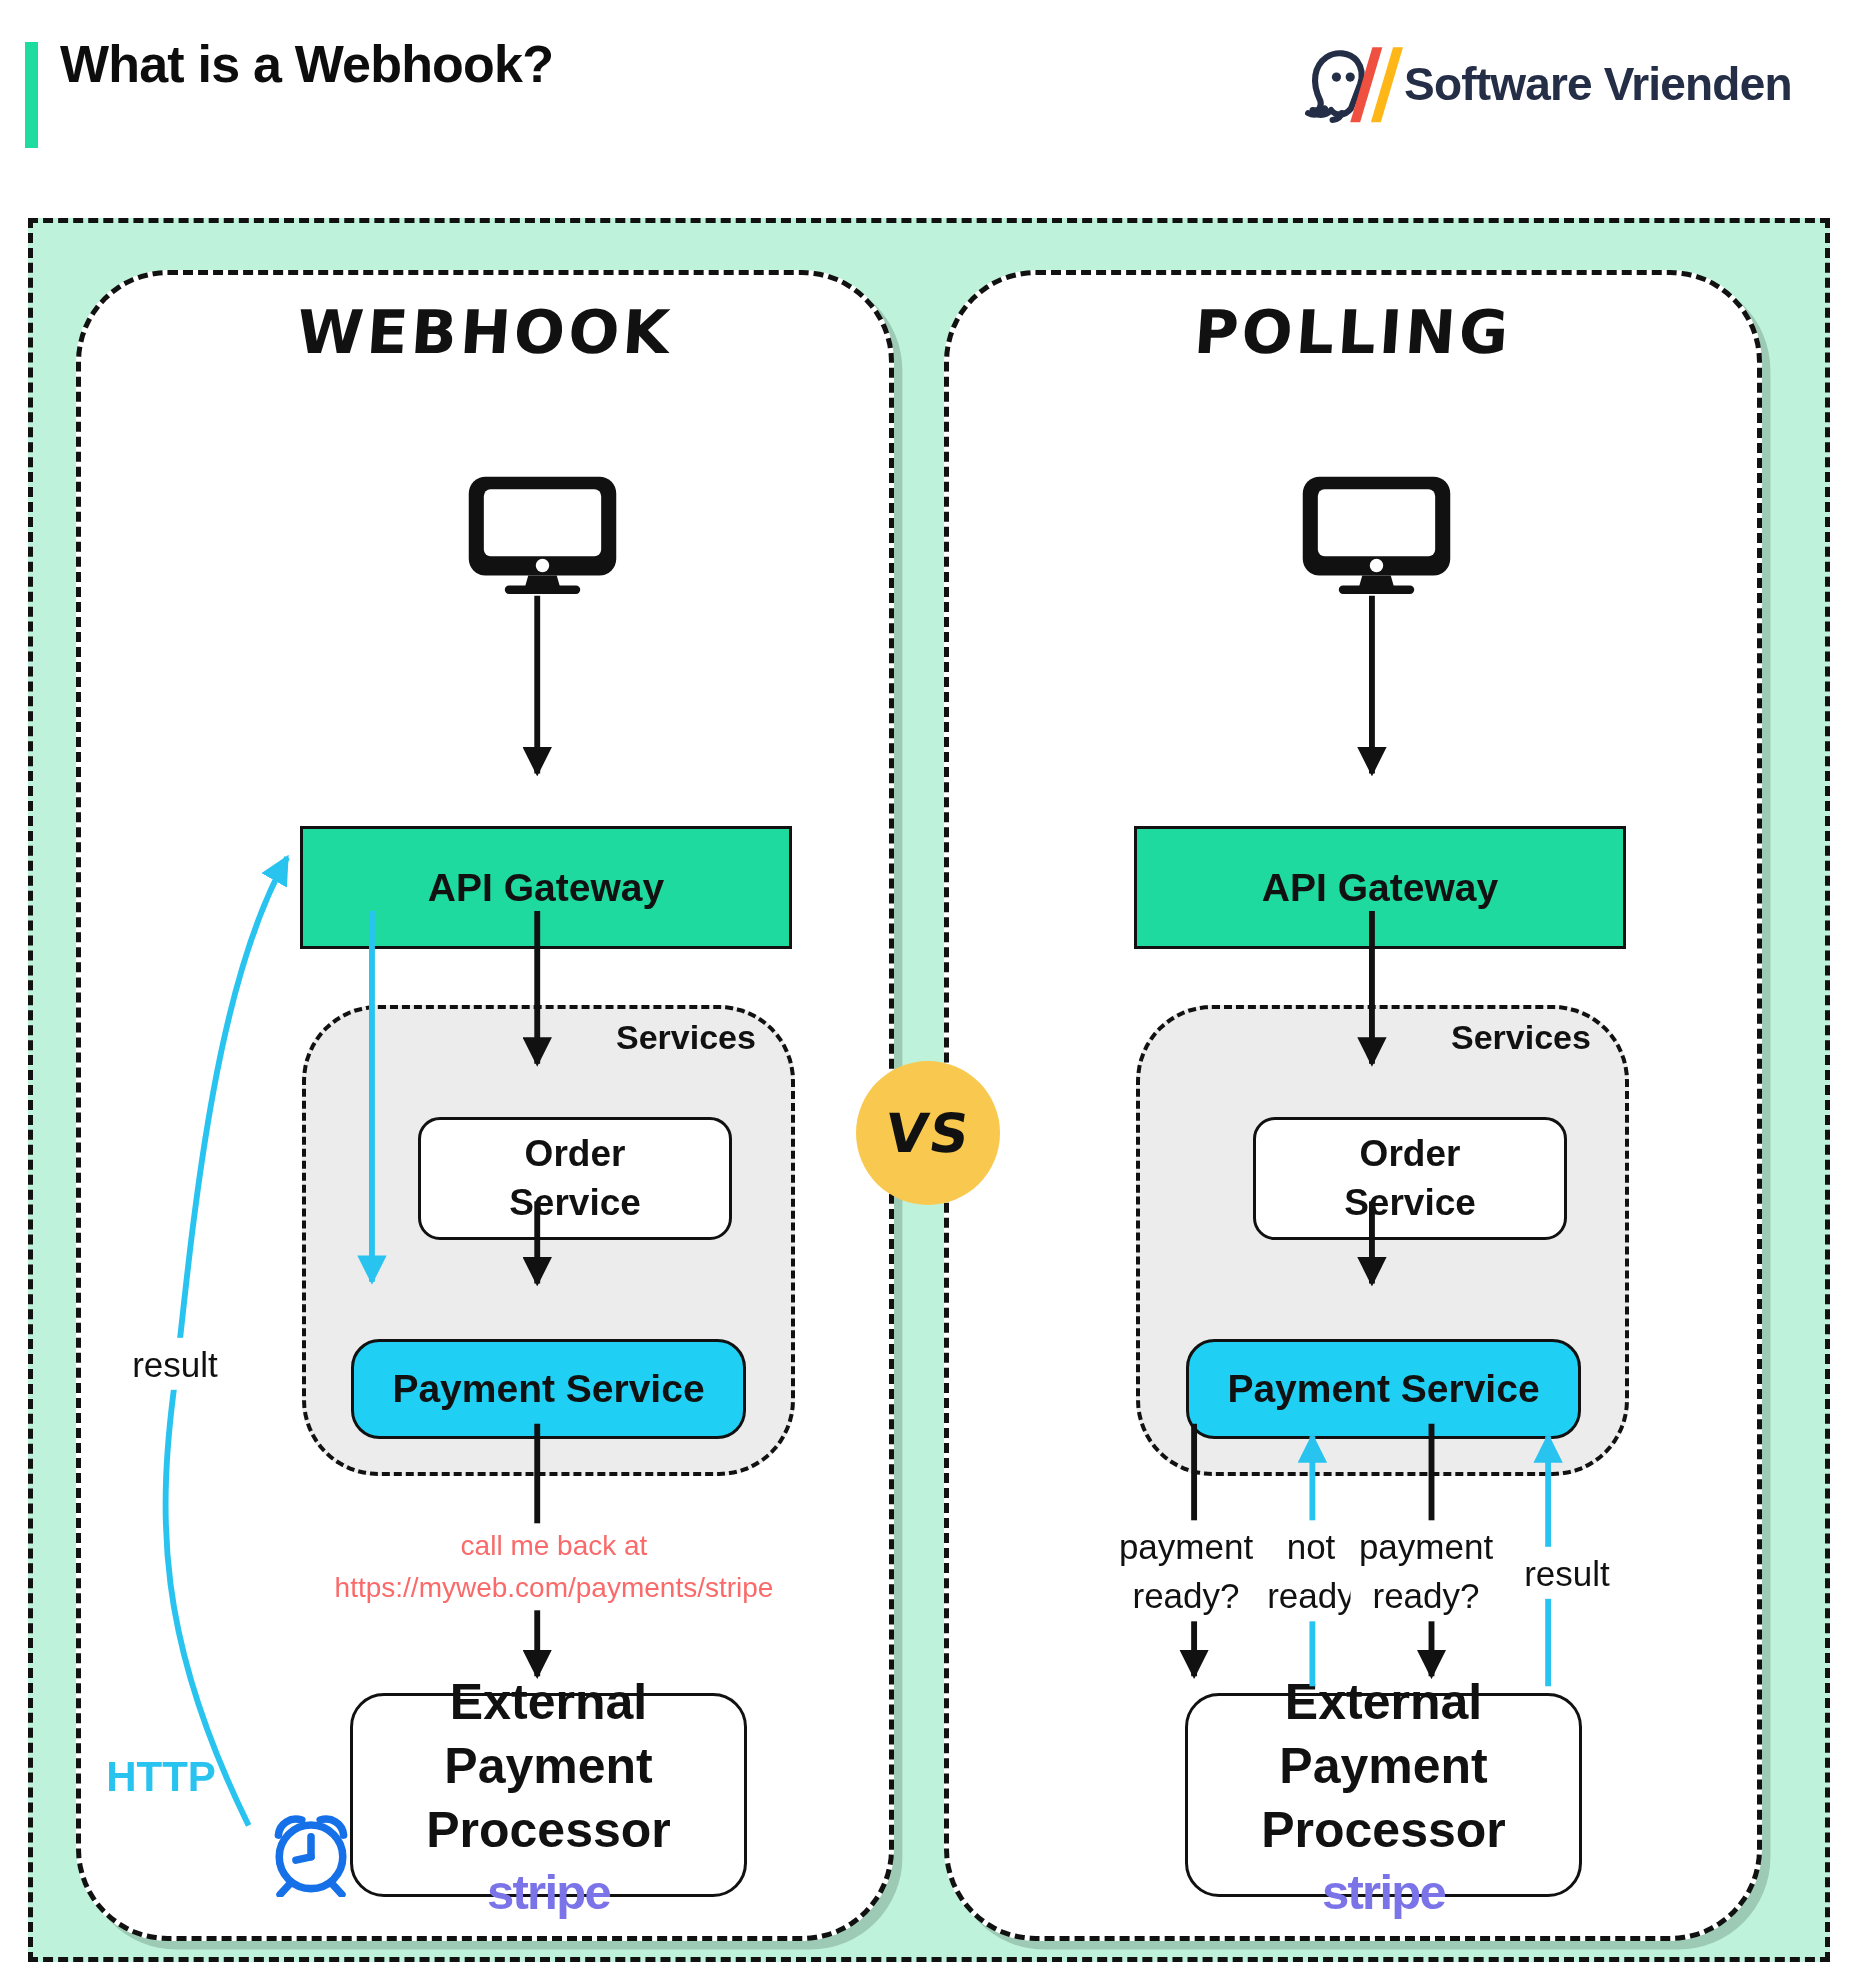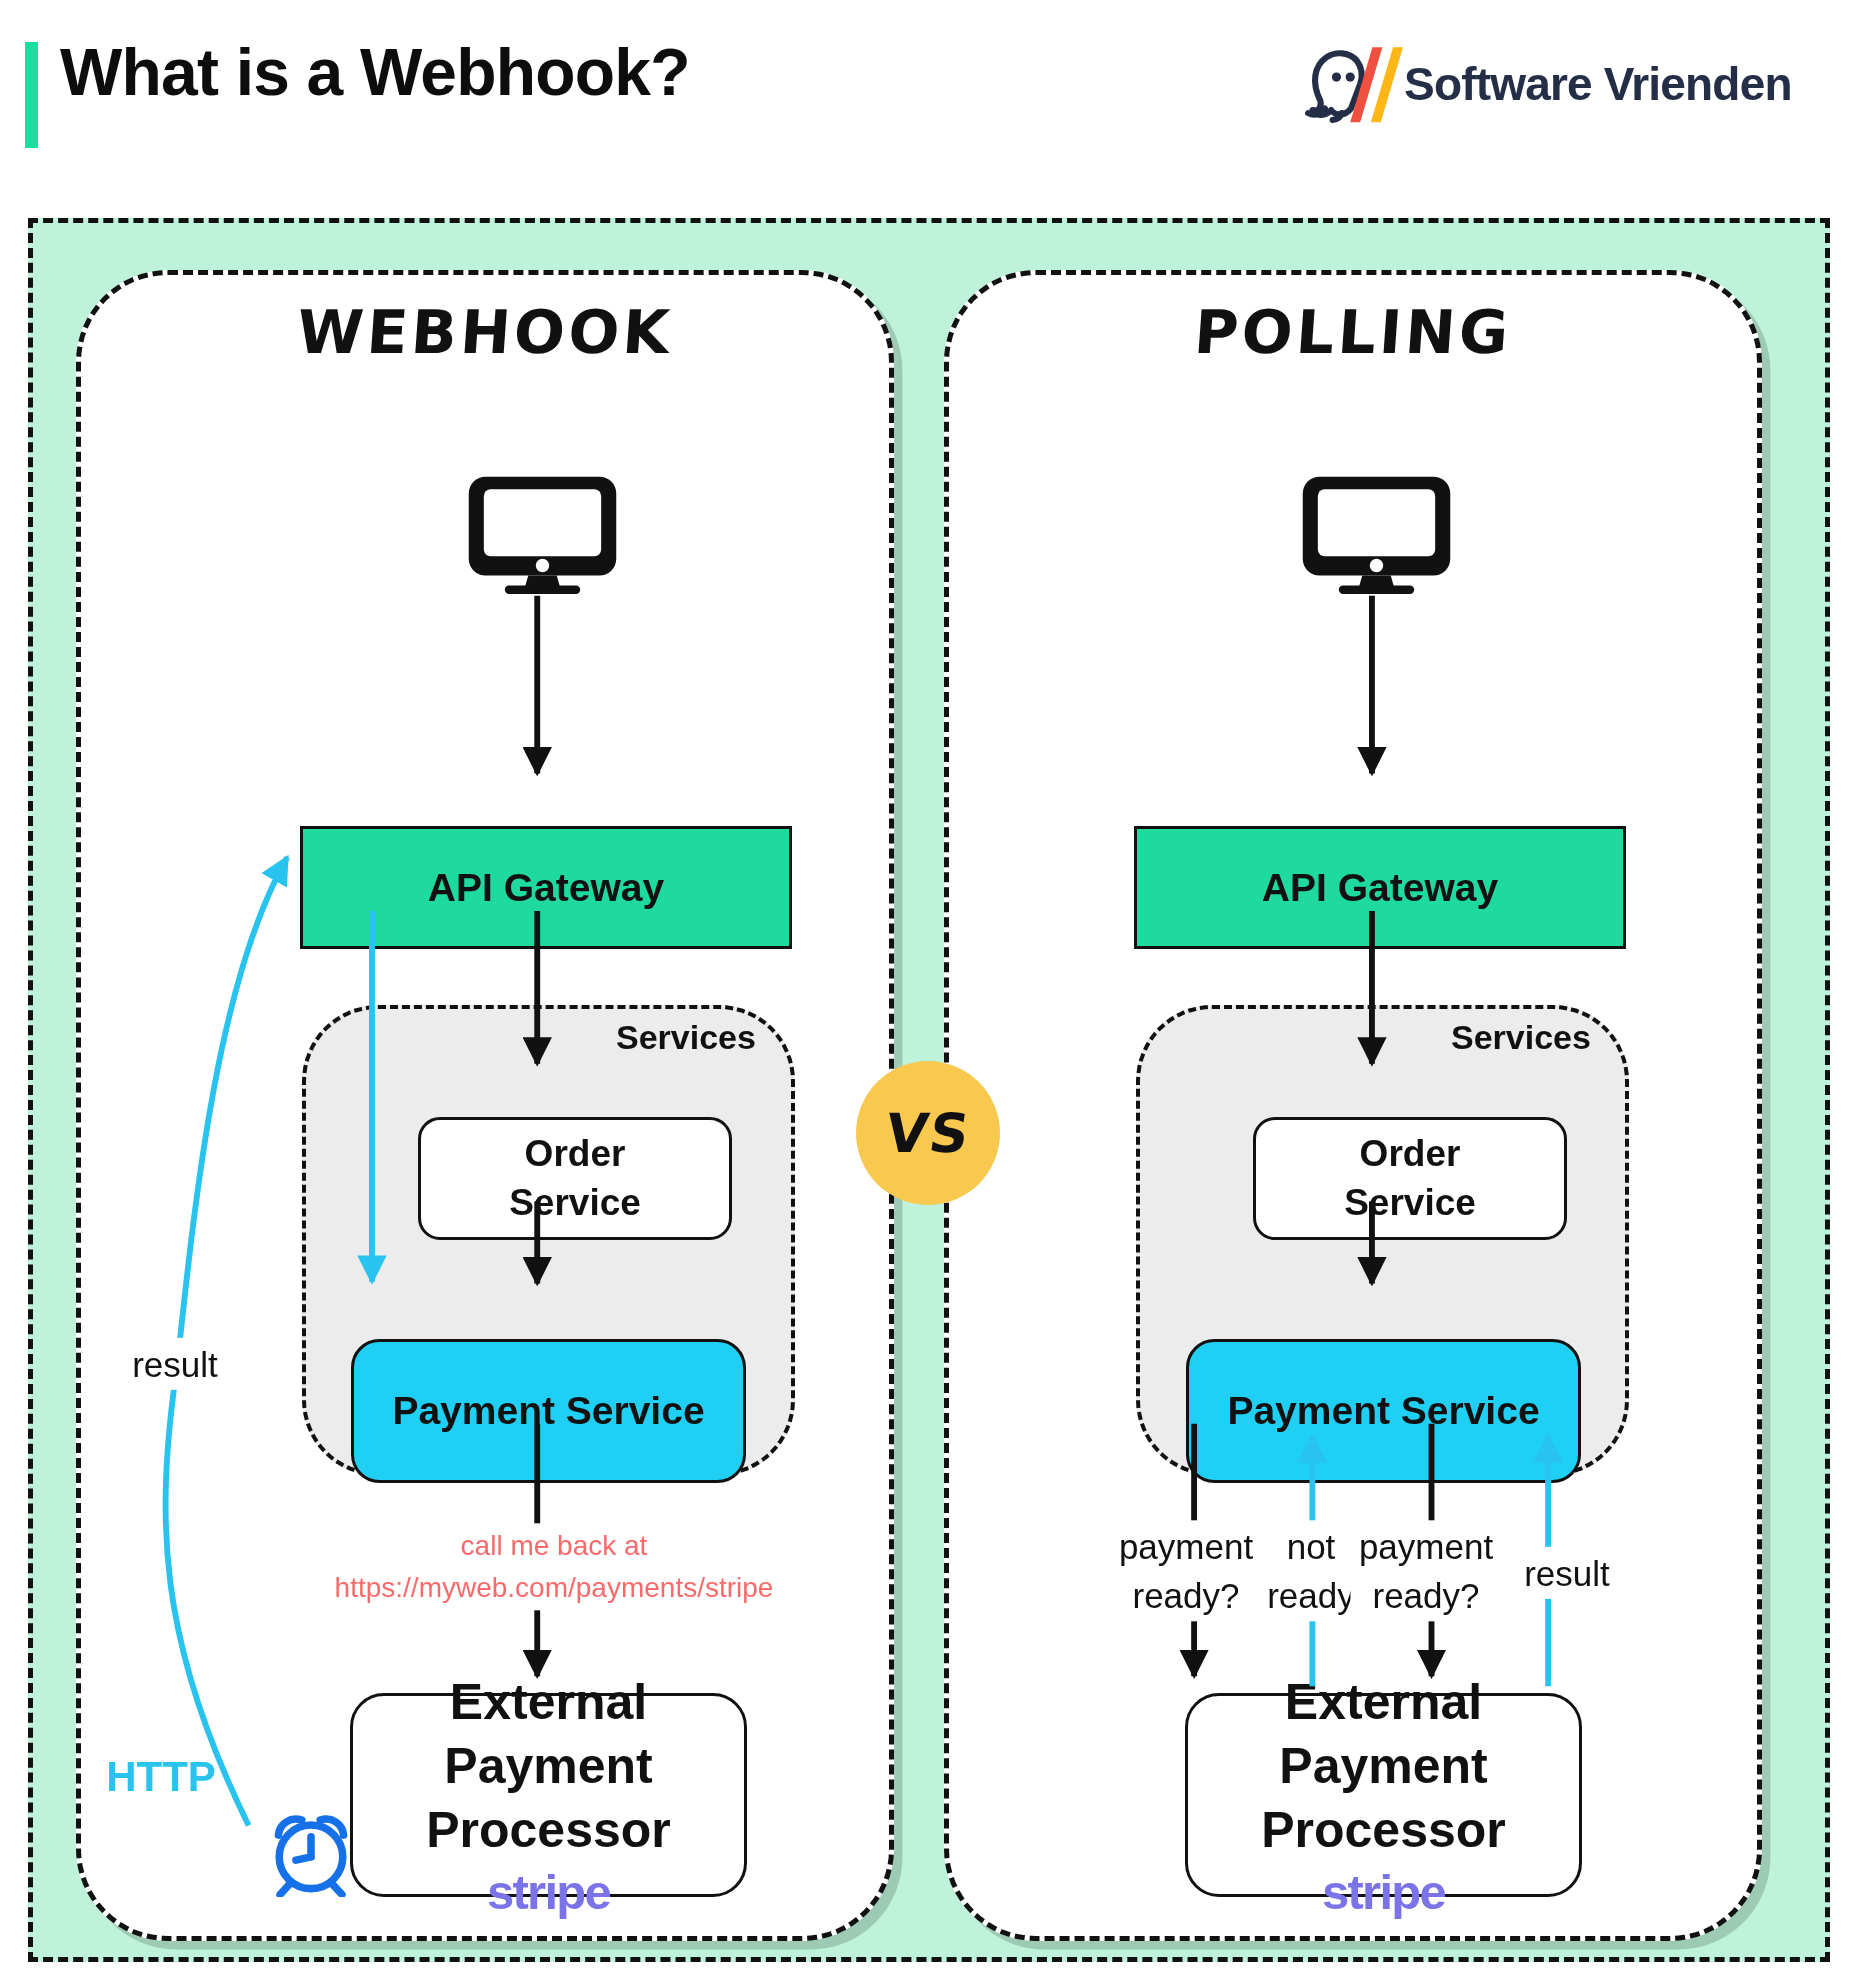--- a/index.html
+++ b/index.html
@@ -4,42 +4,42 @@
 <style>
   html,body{margin:0;padding:0;background:#fff;}
   #canvas{position:relative;width:1858px;height:1979px;background:#fff;overflow:hidden;
           font-family:"Liberation Sans", sans-serif;color:#111;}
   .abs{position:absolute;}
   .center-txt{display:flex;align-items:center;justify-content:center;text-align:center;margin-top:36px;}
   .preline{white-space:pre-line;}
 
   
   .accent-bar{left:25px;top:42px;width:13.4px;height:106px;background:#1edb9f;}
-  .page-title{left:60px;top:34px;font-size:66px;font-weight:bold;letter-spacing:-0.8px;color:#0d0d0d;}
+  .page-title{left:60px;top:34px;font-size:52px;font-weight:bold;letter-spacing:-0.8px;color:#0d0d0d;}
   .brand-wrap{left:1302px;top:42px;display:flex;align-items:center;gap:1px;}
   .brand-text{font-size:46px;font-weight:bold;color:#252e47;letter-spacing:-0.8px;}
 
   
   .outer{left:28px;top:218px;width:1802px;height:1744px;background:#bff2da;border:5px dashed #111;box-sizing:border-box;}
 
   
   .panel{top:270px;width:818px;height:1671px;background:#fff;border:5px dashed #111;border-radius:92px;
          box-sizing:border-box;box-shadow:8.4px 8.4px 0 rgba(92,130,110,0.35);}
   .panel-webhook{left:76px;}
   .panel-polling{left:944px;}
   .panel-title{left:0;top:22px;width:100%;text-align:center;font-family:"DejaVu Sans",sans-serif;
                font-size:60px;font-weight:900;letter-spacing:3.4px;text-transform:uppercase;transform:skewX(-4deg);}
 
   
   .box{border:3.4px solid #111;box-sizing:border-box;font-weight:bold;}
   .gateway{width:492px;height:123px;background:#1eda9f;font-size:39px;}
   .services-group{width:493px;height:471px;background:#ececec;border:4.2px dashed #111;border-radius:76px;box-sizing:border-box;}
   .services-label{top:743px;font-size:34px;font-weight:bold;margin-left:20px;}
   .order-box{width:314px;height:123px;background:#fff;border-radius:22px;font-size:37px;line-height:1.3;}
-  .payment-box{width:395px;height:144px;background:#1fd0f4;border-radius:28.5px;font-size:39px;}
+  .payment-box{width:395px;height:100px;background:#1fd0f4;border-radius:28.5px;font-size:39px;}
   .external-box{width:397px;height:204px;background:#fff;border-radius:34px;display:flex;flex-direction:column;
                 align-items:center;justify-content:center;}
   .external-title{font-size:50px;font-weight:bold;line-height:1.28;text-align:center;}
   .stripe-word{font-size:49px;font-weight:bold;color:#7b74e8;letter-spacing:-1.7px;margin-top:1.7px;}
 
   
   .lbl{transform:translate(-50%,-50%);font-size:35px;line-height:1.4;text-align:center;}
   .lbl-bg{background:#fff;padding:1.7px 8.4px;}
   .note-red{color:#fa6a6a;font-size:28px;line-height:1.5;}
   .http-lbl{color:#29c3f0;font-size:42px;font-weight:800;}

